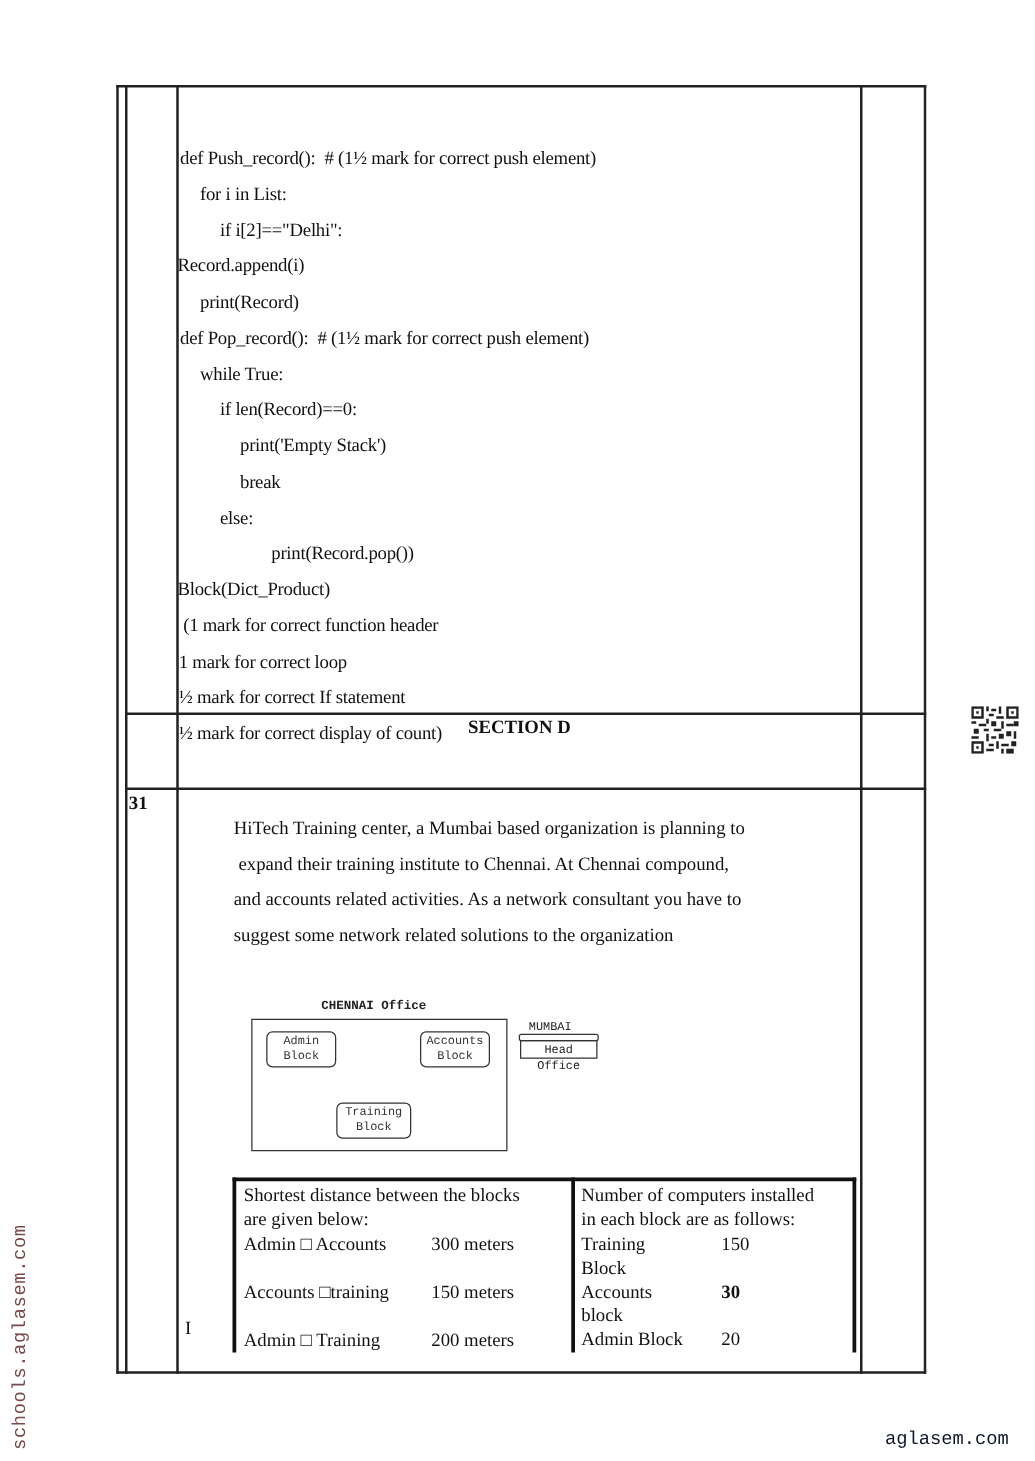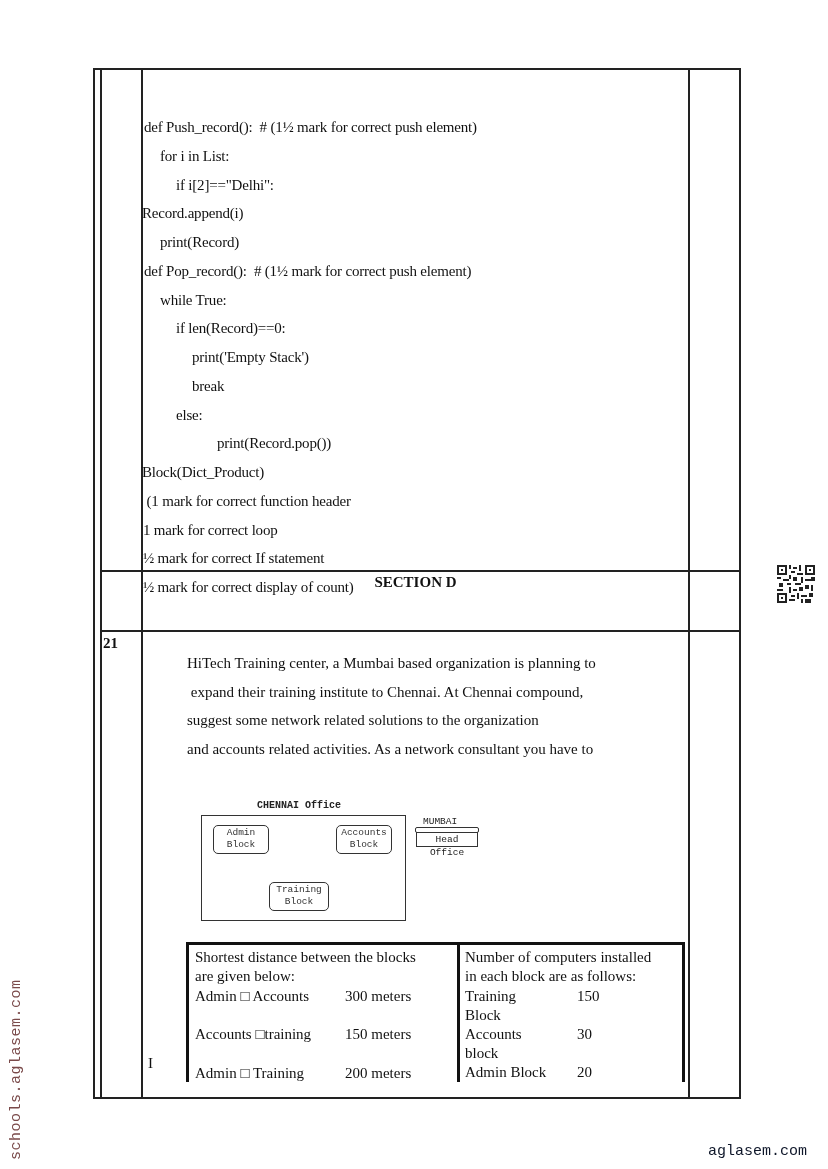--- a/index.html
+++ b/index.html
@@ -136,27 +136,27 @@
   <div class="code-line" style="left:217px; top:407px;">print(Record.pop())</div>
   <div class="code-line" style="left:142px; top:436px;">Block(Dict_Product)</div>
   <div class="code-line" style="left:143px; top:465px;"> (1 mark for correct function header</div>
   <div class="code-line" style="left:143px; top:494px;">1 mark for correct loop</div>
   <div class="code-line" style="left:143px; top:522px;">½ mark for correct If statement</div>
   <div class="code-line" style="left:143px; top:551px;">½ mark for correct display of count)</div>
 </div>
 
 <div class="section-title">SECTION D</div>
 
-<div class="qnum">21</div>
+<div class="qnum">31</div>
 
 <div class="para">
   <div>HiTech Training center, a Mumbai based organization is planning to</div>
   <div> expand their training institute to Chennai. At Chennai compound,</div>
+  <div>and accounts related activities. As a network consultant you have to</div>
   <div>suggest some network related solutions to the organization</div>
-  <div>and accounts related activities. As a network consultant you have to</div>
 </div>
 
 <div class="diagram">
   <div class="dg-title">CHENNAI Office</div>
   <div class="dg-box"></div>
   <div class="dg-block" style="left:18px; top:25px; width:54px; height:26px;">
     <div>Admin</div>
     <div>Block</div>
   </div>
   <div class="dg-block" style="left:141px; top:25px; width:54px; height:26px;">
@@ -193,21 +193,21 @@
 
     <div class="cell-text" style="left:279px; top:5px;">Number of computers installed</div>
     <div class="cell-text" style="left:279px; top:24px;">in each block are as follows:</div>
 
     <div class="cell-text" style="left:279px; top:44px;">Training</div>
     <div class="cell-text" style="left:279px; top:63px;">Block</div>
     <div class="cell-text" style="left:391px; top:44px;">150</div>
 
     <div class="cell-text" style="left:279px; top:82px;">Accounts</div>
     <div class="cell-text" style="left:279px; top:101px;">block</div>
-    <div class="cell-text" style="left:391px; top:82px;">30</div>
+    <div class="cell-text" style="left:391px; top:82px;font-weight:bold;">30</div>
 
     <div class="cell-text" style="left:279px; top:120px;">Admin Block</div>
     <div class="cell-text" style="left:391px; top:120px;">20</div>
   </div>
 </div>
 
 <div class="cursor-mark">I</div>
 
 <svg class="qr" viewBox="0 0 19 19">
   <rect x="0" y="0" width="19" height="19" fill="#fff"></rect>

